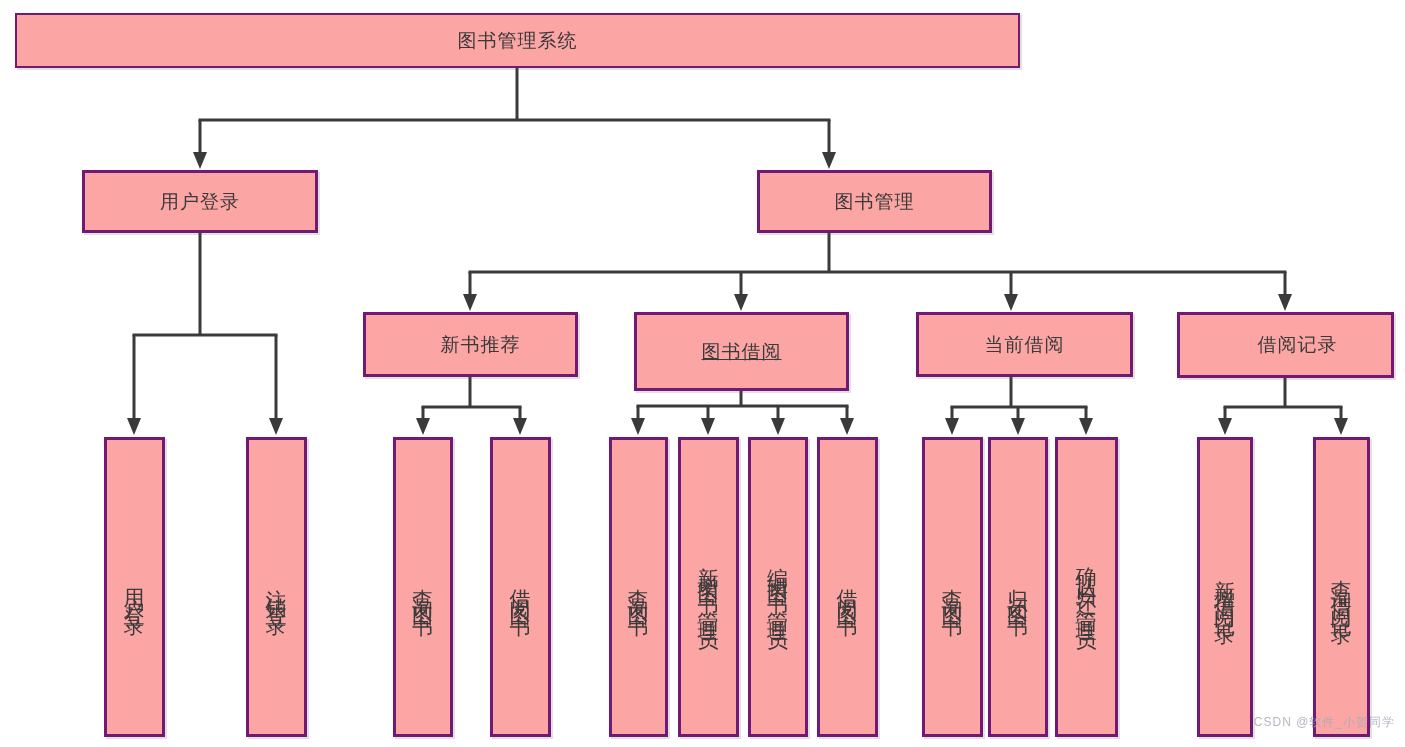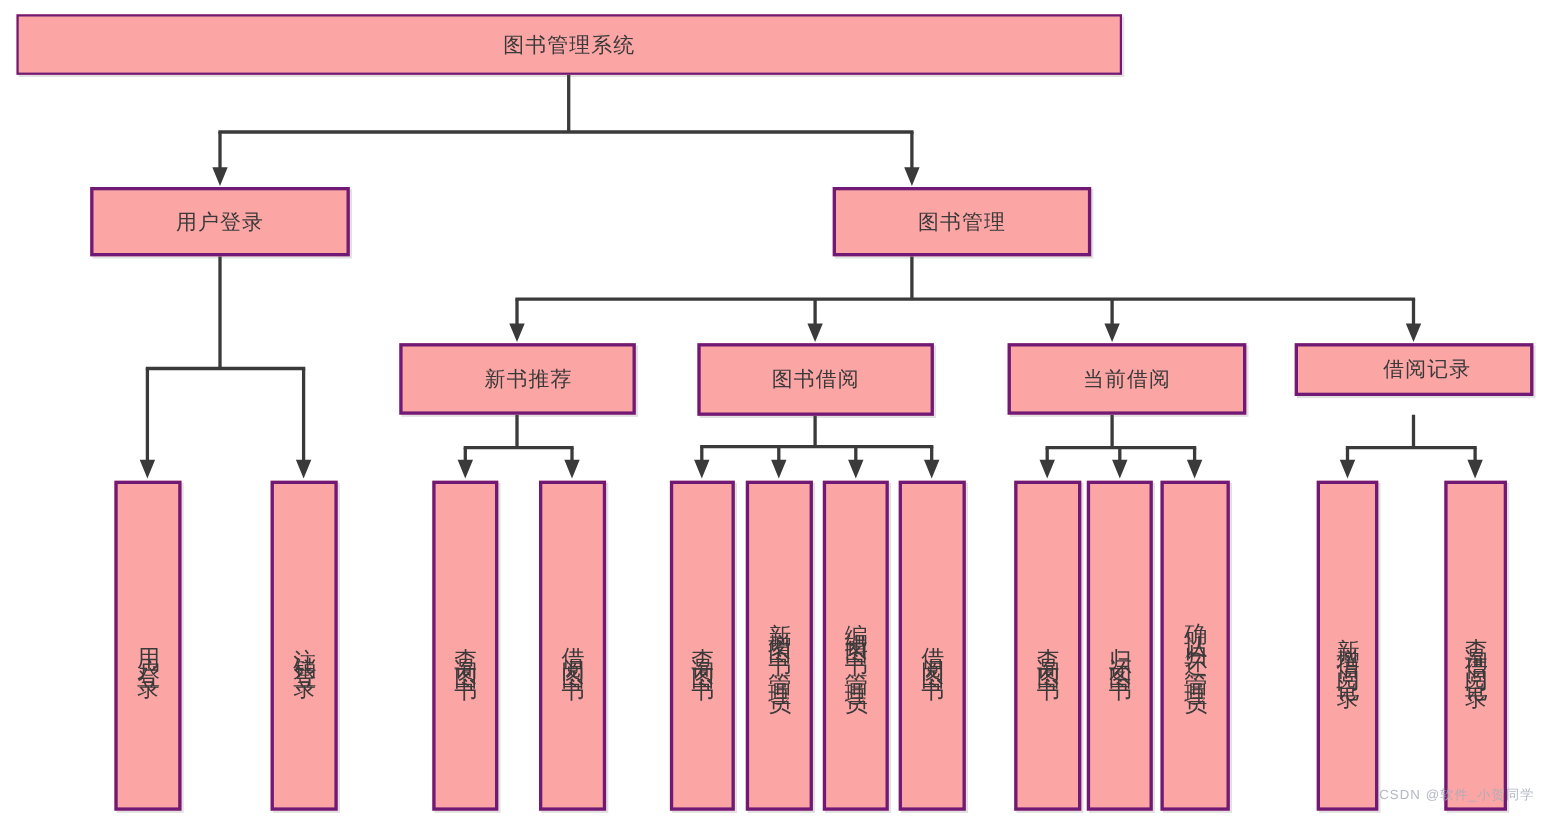--- a/index.html
+++ b/index.html
@@ -62,27 +62,27 @@
   <div class="node h" style="left:82px;top:170px;width:236px;height:63px;">
     <span>用户登录</span>
   </div>
   <div class="node h" style="left:712px;top:170px;width:235px;height:63px;margin-left:45px;">
     <span>图书管理</span>
   </div>
 
   <div class="node h" style="left:363px;top:312px;width:215px;height:65px;padding-left:20px;">
     <span>新书推荐</span>
   </div>
-  <div class="node h" style="left:634px;top:312px;width:215px;height:66px;">
+  <div class="node h" style="left:634px;top:312px;width:215px;height:79px;text-decoration:underline;">
     <span>图书借阅</span>
   </div>
   <div class="node h" style="left:903px;top:312px;width:217px;height:65px;margin-left:13px;">
     <span>当前借阅</span>
   </div>
-  <div class="node h" style="left:1177px;top:312px;width:217px;height:48px;padding-left:24px;">
+  <div class="node h" style="left:1177px;top:312px;width:217px;height:66px;padding-left:24px;">
     <span>借阅记录</span>
   </div>
 
   <div class="node v" style="left:104px;top:437px;width:61px;height:300px;">
     <span>用户登录</span>
   </div>
   <div class="node v" style="left:246px;top:437px;width:61px;height:300px;">
     <span>注销登录</span>
   </div>
 

